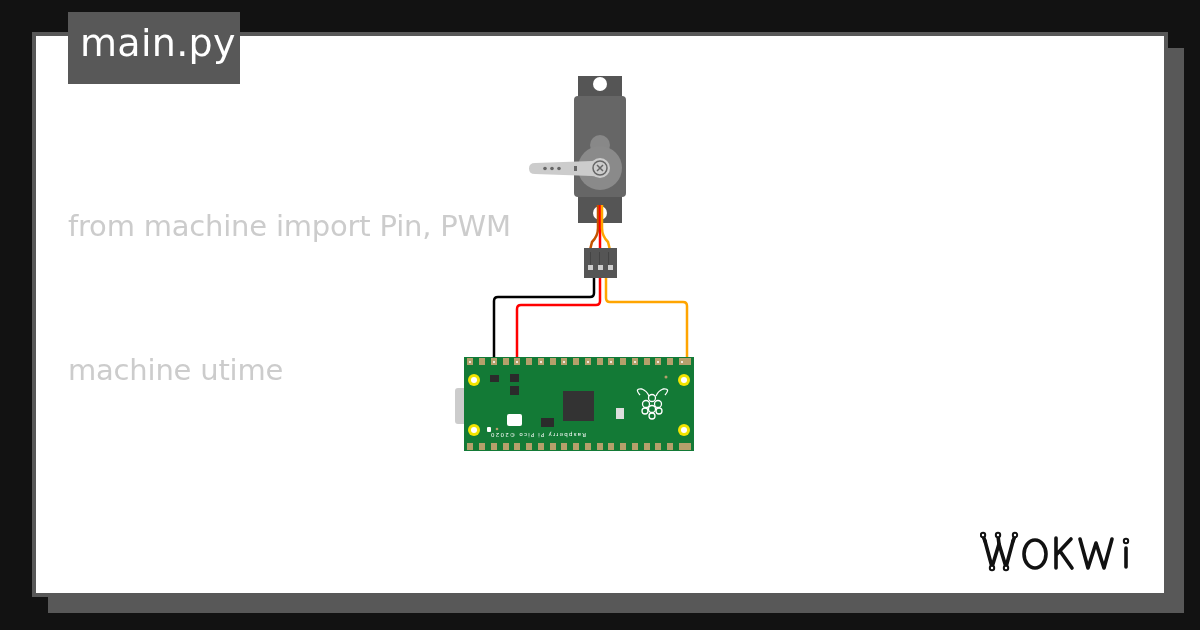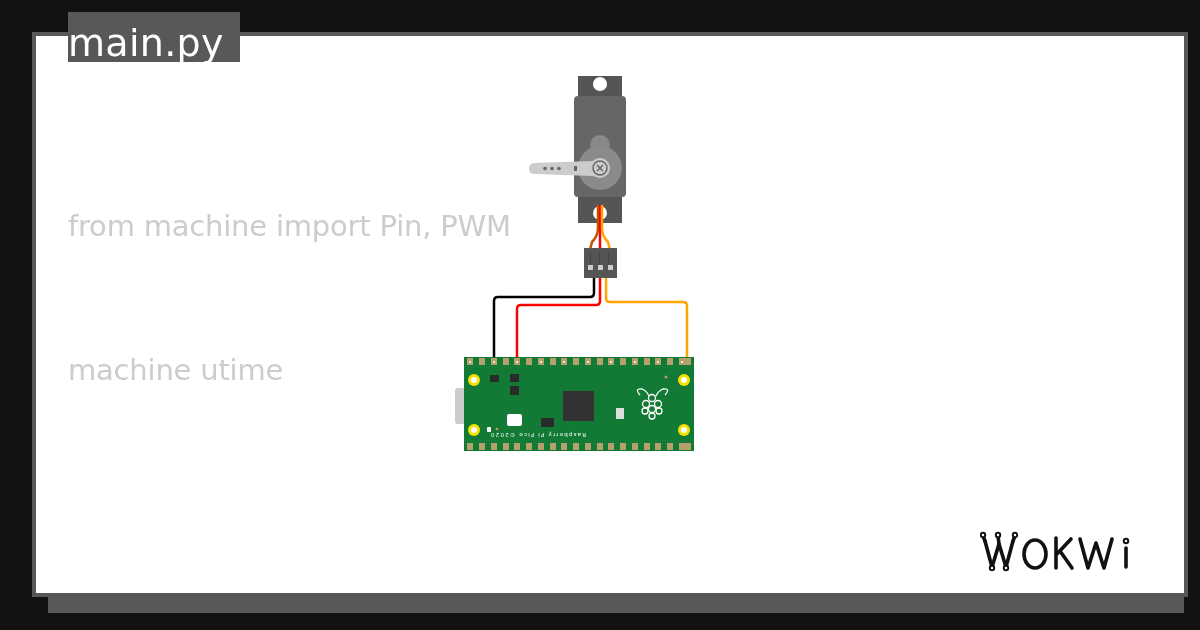--- a/index.html
+++ b/index.html
@@ -5,26 +5,26 @@
   html, body { margin: 0; padding: 0; }
   body {
     width: 1200px; height: 630px; background: #121212; position: relative; overflow: hidden;
     font-family: "DejaVu Sans", "Liberation Sans", sans-serif;
   }
   .shadow {
     position: absolute; left: 48px; top: 48px; width: 1136px; height: 565px; background: #585858;
   }
   .card {
     position: absolute; left: 32px; top: 32px; width: 1128px; height: 557px;
-    background: #ffffff; border: 4px solid #585858; overflow: hidden; padding-left: 20px;
+    background: #ffffff; border: 4px solid #585858; overflow: hidden;
   }
   .tab {
-    position: absolute; left: 68px; top: 12px; width: 172px; height: 50px;
+    position: absolute; left: 68px; top: 12px; width: 172px; height: 72px;
     background: #585858; color: #ffffff; font-size: 38px; line-height: 62px;
-    box-sizing: border-box; z-index: 5; letter-spacing: 0.3px;
+    padding-left: 12px; box-sizing: border-box; z-index: 5; letter-spacing: 0.3px;
   }
   .code {
     position: absolute; left: 32px; top: 70px; margin: 0;
     font-size: 29px; line-height: 48px; color: #cccccc; white-space: pre;
     letter-spacing: -0.2px;
   }
   .code .line { height: 48px; }
   .diagram { position: absolute; left: 0; top: 0; width: 1200px; height: 630px; z-index: 3; pointer-events: none; }
   .diagram * { pointer-events: auto; }
   .logo { position: absolute; left: 980px; top: 528px; z-index: 4; }

